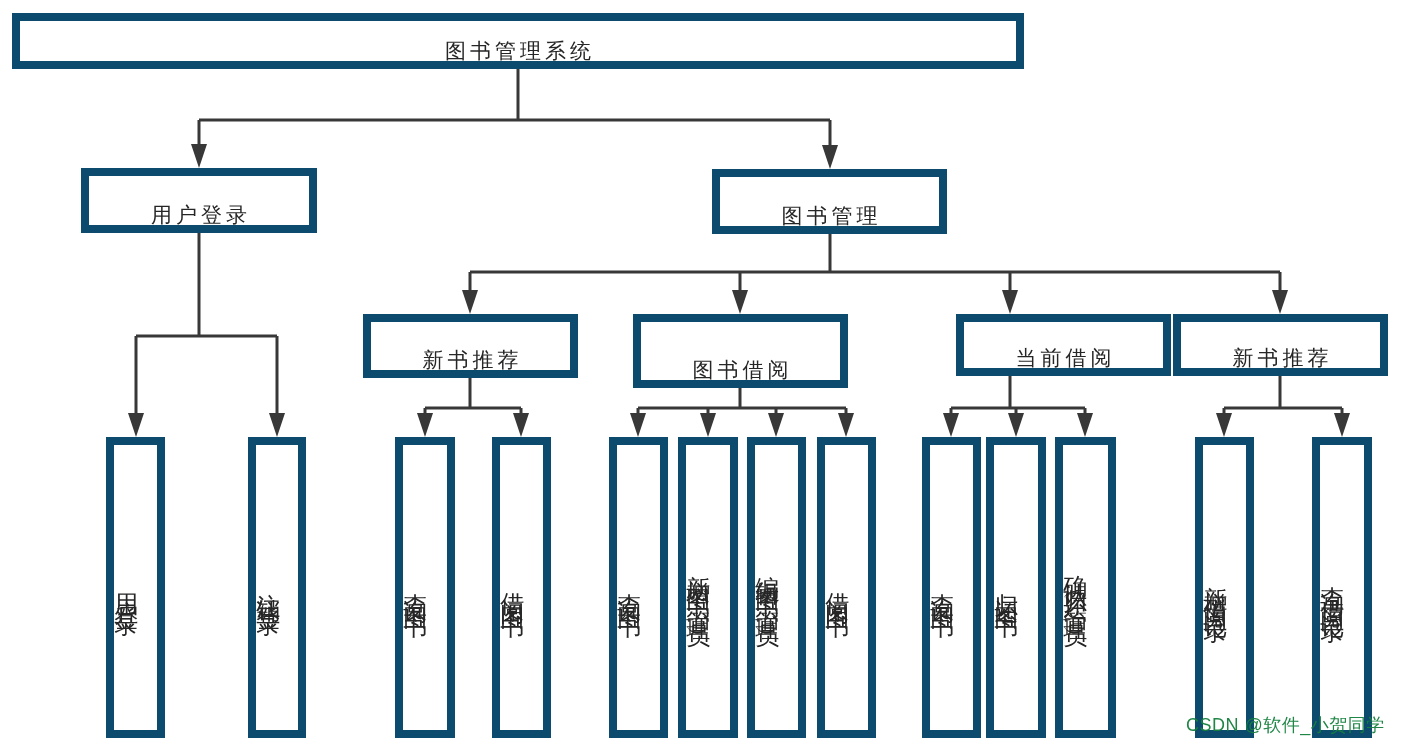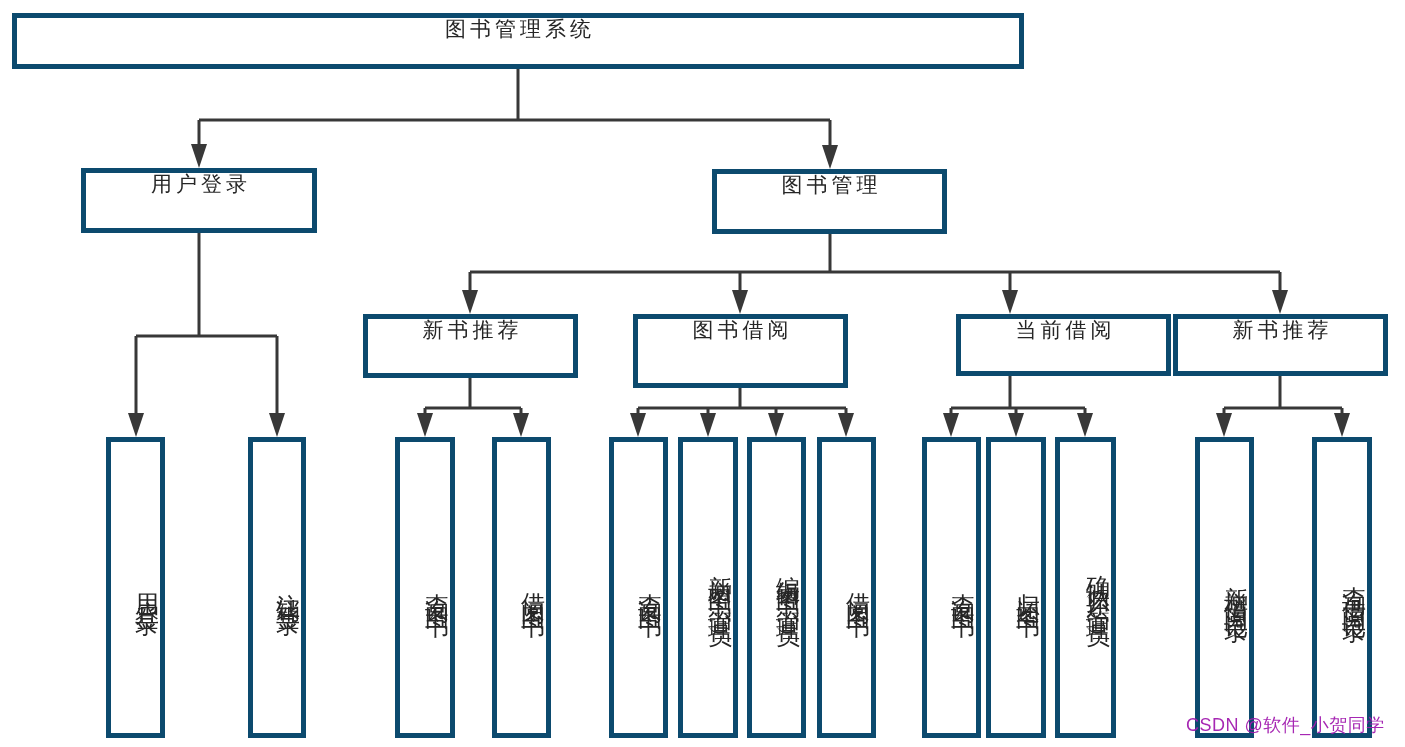--- a/index.html
+++ b/index.html
@@ -10,23 +10,23 @@
     overflow: hidden;
     font-family: "Liberation Sans", "DejaVu Sans", sans-serif;
   }
   .connectors {
     position: absolute; left: 0; top: 0; z-index: 1;
   }
   .node {
     position: absolute;
     box-sizing: border-box;
     background: #ffffff;
-    border: 5px solid #0c4a6e;
+    border: 8px solid #0c4a6e;
     display: flex;
-    align-items: flex-start;
+    align-items: flex-end;
     justify-content: center;
     color: #262626;
     z-index: 2;
   }
   .h-label {
     font-size: 21px;
     letter-spacing: 4px;
     text-indent: 4px;
     white-space: nowrap;
     line-height: 1;
@@ -39,21 +39,21 @@
     font-size: 24px;
     letter-spacing: 7px;
     line-height: 1.05;
     white-space: nowrap;
   }
   .watermark {
     position: absolute;
     left: 1186px; top: 713px;
     font-size: 18px;
     letter-spacing: 0.5px;
-    color: #a21caf;
+    color: #15803d;
     opacity: 0.95;
     z-index: 5;
     white-space: nowrap;
   }
 </style>
 </head>
 <body>
 
 <svg class="connectors" width="1405" height="747" viewBox="0 0 1405 747">
   <path fill="none" stroke="#383838" stroke-width="3" d="M518 69 V120 M199 120 H830 M199 120 V150 M830 120 V150

